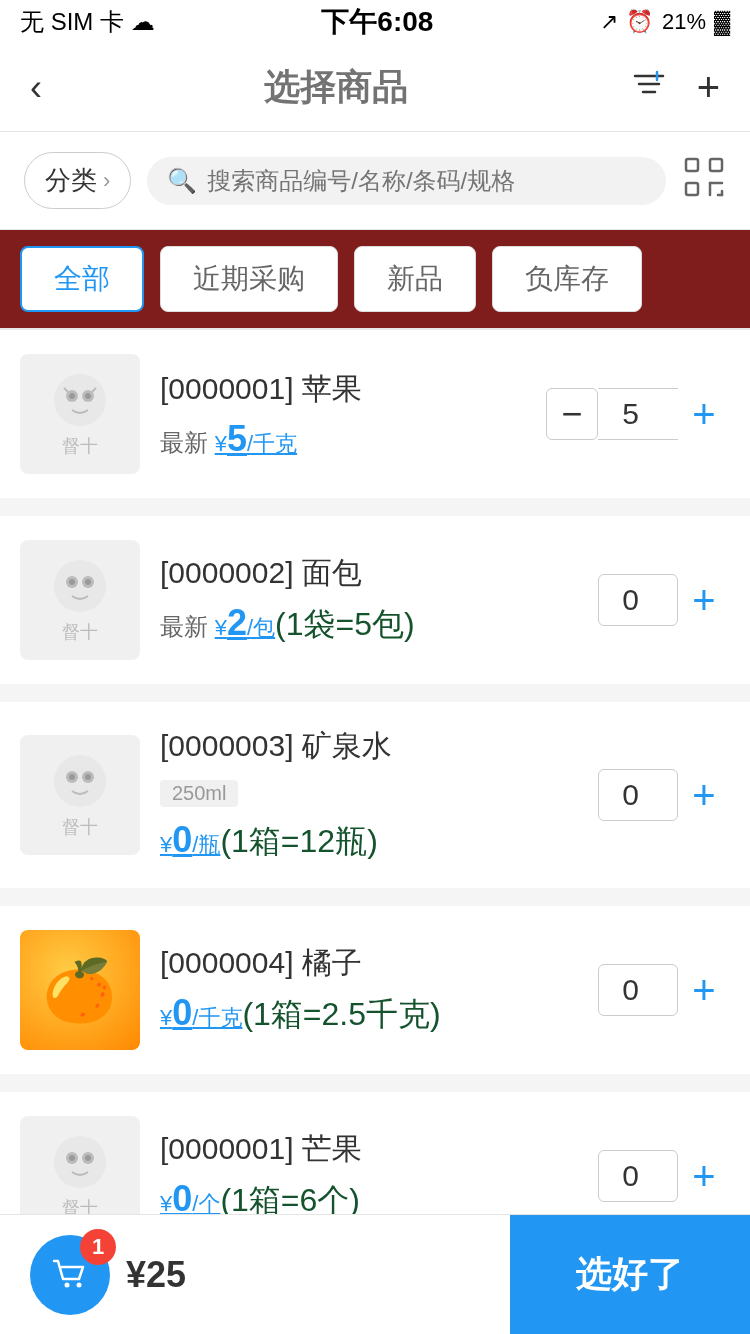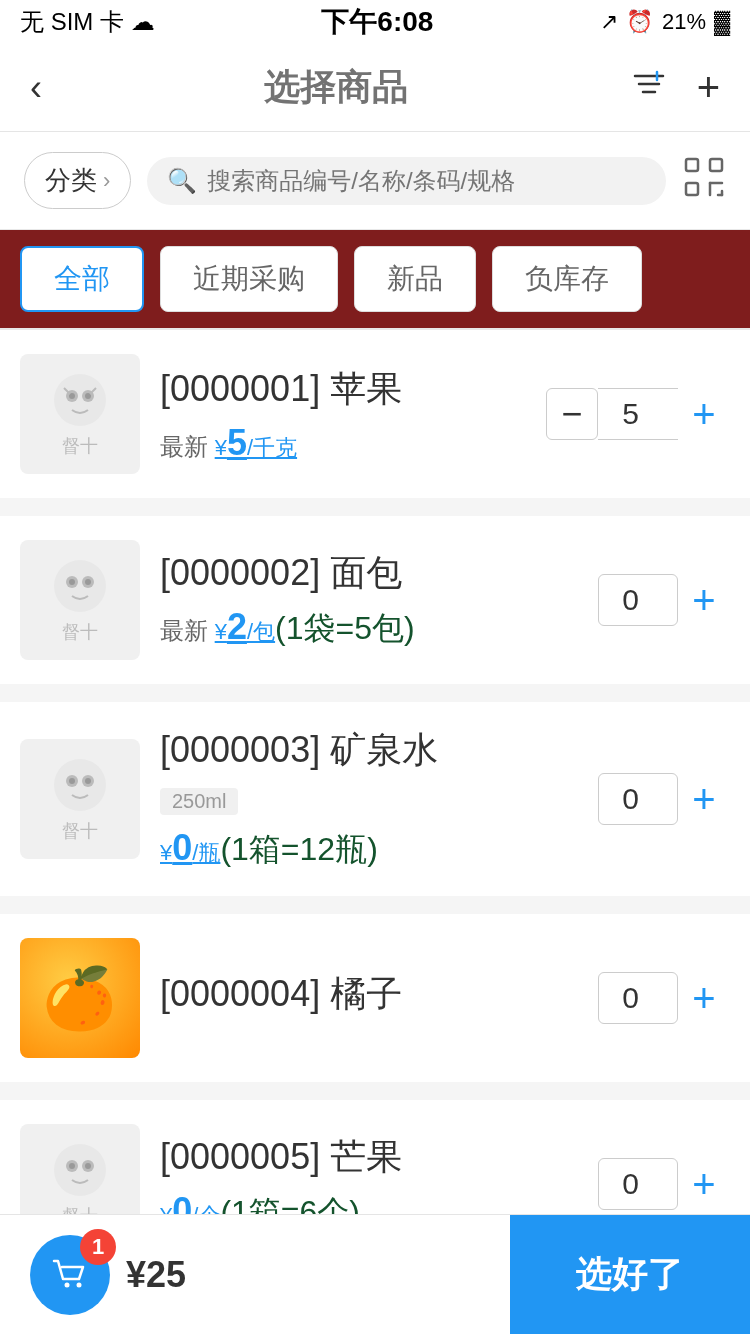--- a/index.html
+++ b/index.html
@@ -138,21 +138,21 @@
     }
     .owl-icon {
       width: 60px;
       height: 60px;
     }
     .product-info {
       flex: 1;
       min-width: 0;
     }
     .product-name {
-      font-size: 36px;
+      font-size: 30px;
       color: #333;
       margin-bottom: 8px;
       font-weight: 500;
     }
     .product-spec {
       font-size: 20px;
       color: #999;
       margin-bottom: 8px;
       background: #f0f0f0;
       display: inline-block;
@@ -451,20 +451,23 @@
   </div>
 
   <div class="divider-line"></div>
 
   <div class="product-item">
     <div class="orange-img">
       🍊
     </div>
     <div class="product-info">
       <div class="product-name">[0000004] 橘子</div>
+      <div class="product-price">
+        <span class="price-unit">¥</span><span class="price-value">0</span><span class="price-unit">/千克</span><span class="price-extra">(1箱=2.5千克)</span>
+      </div>
     </div>
     <div class="qty-control">
       <input class="qty-input" value="0" type="number" style="border: 1px solid rgb(204, 204, 204); border-radius: 6px;">
       <button class="qty-btn" style="color:#2196f3; font-size:40px;">+</button>
     </div>
   </div>
 
   <div class="divider-line"></div>
 
   <div class="product-item">
@@ -475,21 +478,21 @@
           <circle cx="22" cy="26" r="6" fill="#bbb"></circle>
           <circle cx="38" cy="26" r="6" fill="#bbb"></circle>
           <circle cx="22" cy="26" r="3" fill="#999"></circle>
           <circle cx="38" cy="26" r="3" fill="#999"></circle>
           <path d="M22 40 Q30 46 38 40" stroke="#bbb" stroke-width="2" fill="none"></path>
         </svg>
         <span style="font-size:18px; color:#bbb; margin-top:4px;">督十</span>
       </div>
     </div>
     <div class="product-info">
-      <div class="product-name">[0000005] 芒果</div>
+      <div class="product-name">[0000001] 芒果</div>
       <div class="product-price">
         <span class="price-unit">¥</span><span class="price-value">0</span><span class="price-unit">/个</span><span class="price-extra">(1箱=6个)</span>
       </div>
     </div>
     <div class="qty-control">
       <input class="qty-input" value="0" type="number" style="border: 1px solid rgb(204, 204, 204); border-radius: 6px;">
       <button class="qty-btn" style="color:#2196f3; font-size:40px;">+</button>
     </div>
   </div>
 

